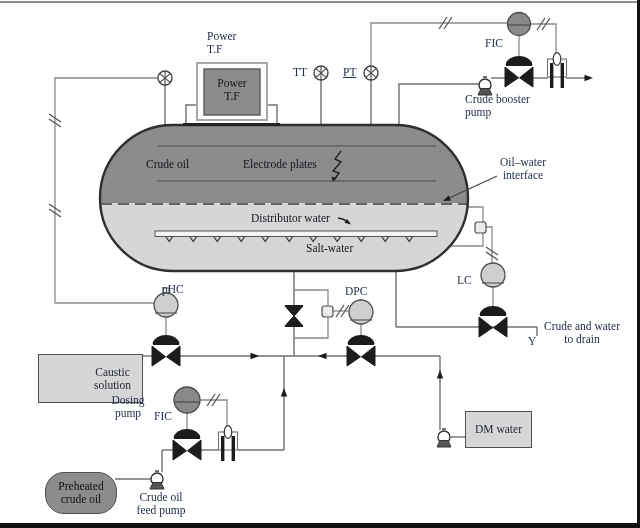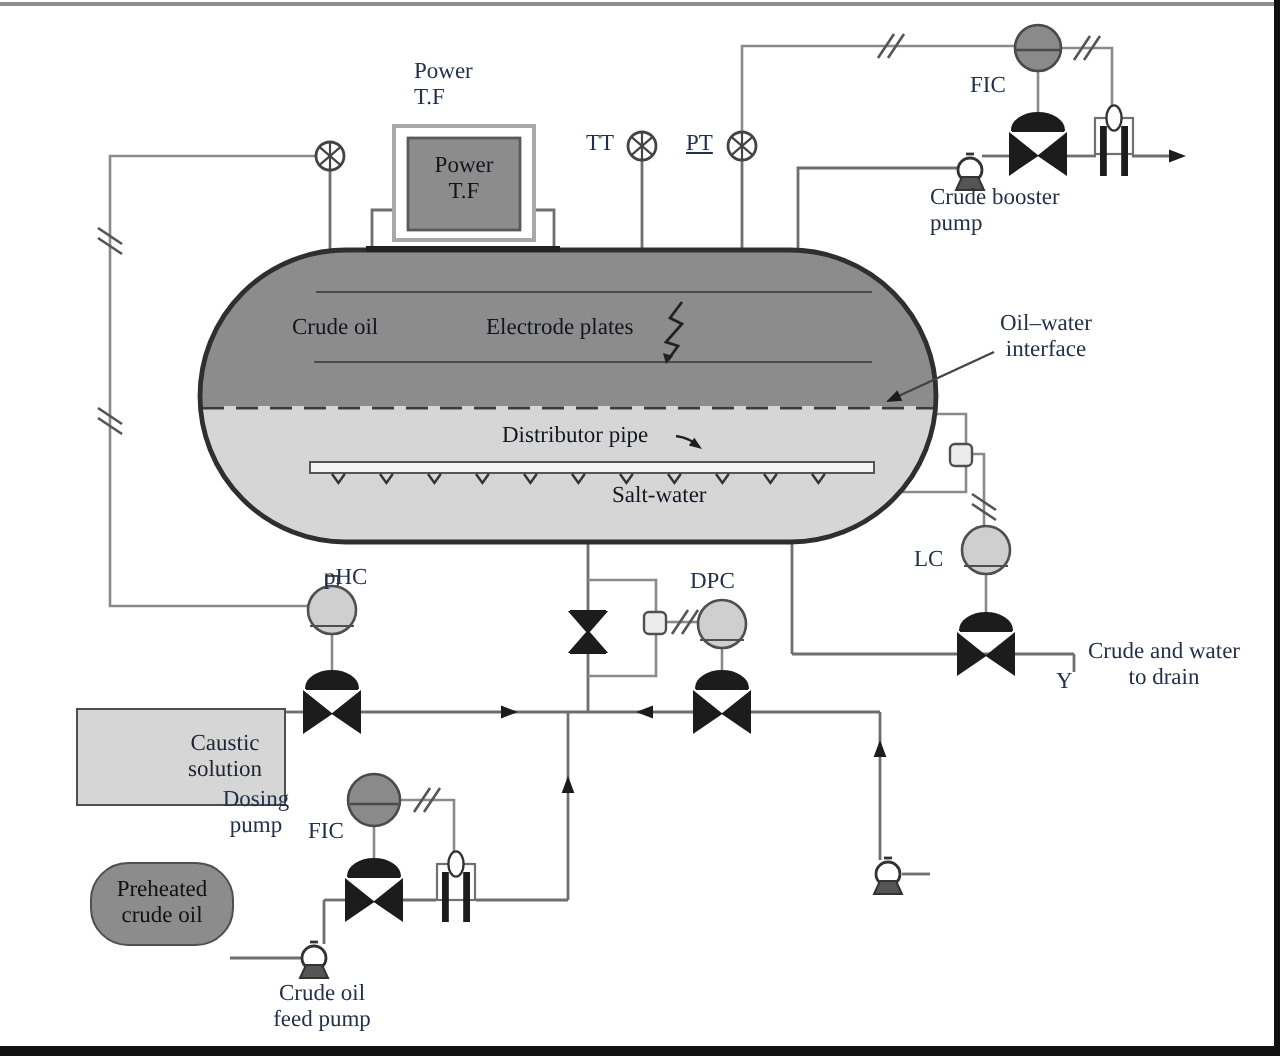--- a/index.html
+++ b/index.html
@@ -239,37 +239,38 @@
       <use href="#arrow" transform="translate(593,78)"></use>
       <use href="#arrow" transform="translate(259,356)"></use>
       <use href="#arrow" transform="translate(318,356) rotate(180)"></use>
       <use href="#arrow" transform="translate(284,388) rotate(-90)"></use>
       <use href="#arrow" transform="translate(440,370) rotate(-90)"></use>
     </g>
   </svg>
 
   <div class="eqbox bg-light" style="left:38px;top:354px;width:59px;height:47px;padding-left:44px;">Caustic
 solution</div>
-  <div class="eqbox bg-dark" style="left:45px;top:431px;width:70px;height:40px;border-radius:19px;">Preheated
+  <div class="eqbox bg-dark" style="left:45px;top:472px;width:70px;height:40px;border-radius:19px;">Preheated
 crude oil</div>
+  <div class="eqbox bg-light" style="left:465px;top:411px;width:65px;height:35px;">DM water</div>
 
   <div class="lbl" style="left:207px;top:30px;">Power
 T.F</div>
   <div class="lbl c" style="left:204px;top:77px;width:56px;color:#14141c;">Power
 T.F</div>
   <div class="lbl" style="left:293px;top:66px;">TT</div>
   <div class="lbl" style="left:343px;top:66px;text-decoration:underline;">PT</div>
   <div class="lbl" style="left:485px;top:37px;">FIC</div>
   <div class="lbl" style="left:465px;top:93px;">Crude booster
 pump</div>
   <div class="lbl c" style="left:492px;top:156px;width:62px;">Oil–water
 interface</div>
   <div class="lbl" style="left:146px;top:158px;color:#12161f;">Crude oil</div>
   <div class="lbl" style="left:243px;top:158px;color:#12161f;">Electrode plates</div>
-  <div class="lbl" style="left:251px;top:212px;color:#12161f;">Distributor pipe</div>
+  <div class="lbl" style="left:251px;top:212px;color:#12161f;">Distributor water</div>
   <div class="lbl" style="left:306px;top:242px;color:#12161f;">Salt-water</div>
   <div class="lbl" style="left:127px;top:283px;margin-left:35px;">pHC</div>
   <div class="lbl" style="left:345px;top:285px;">DPC</div>
   <div class="lbl" style="left:457px;top:274px;">LC</div>
   <div class="lbl c" style="left:106px;top:394px;width:44px;">Dosing
 pump</div>
   <div class="lbl" style="left:154px;top:410px;">FIC</div>
   <div class="lbl c" style="left:124px;top:491px;width:74px;">Crude oil
 feed pump</div>
   <div class="lbl c" style="left:540px;top:320px;width:84px;">Crude and water

